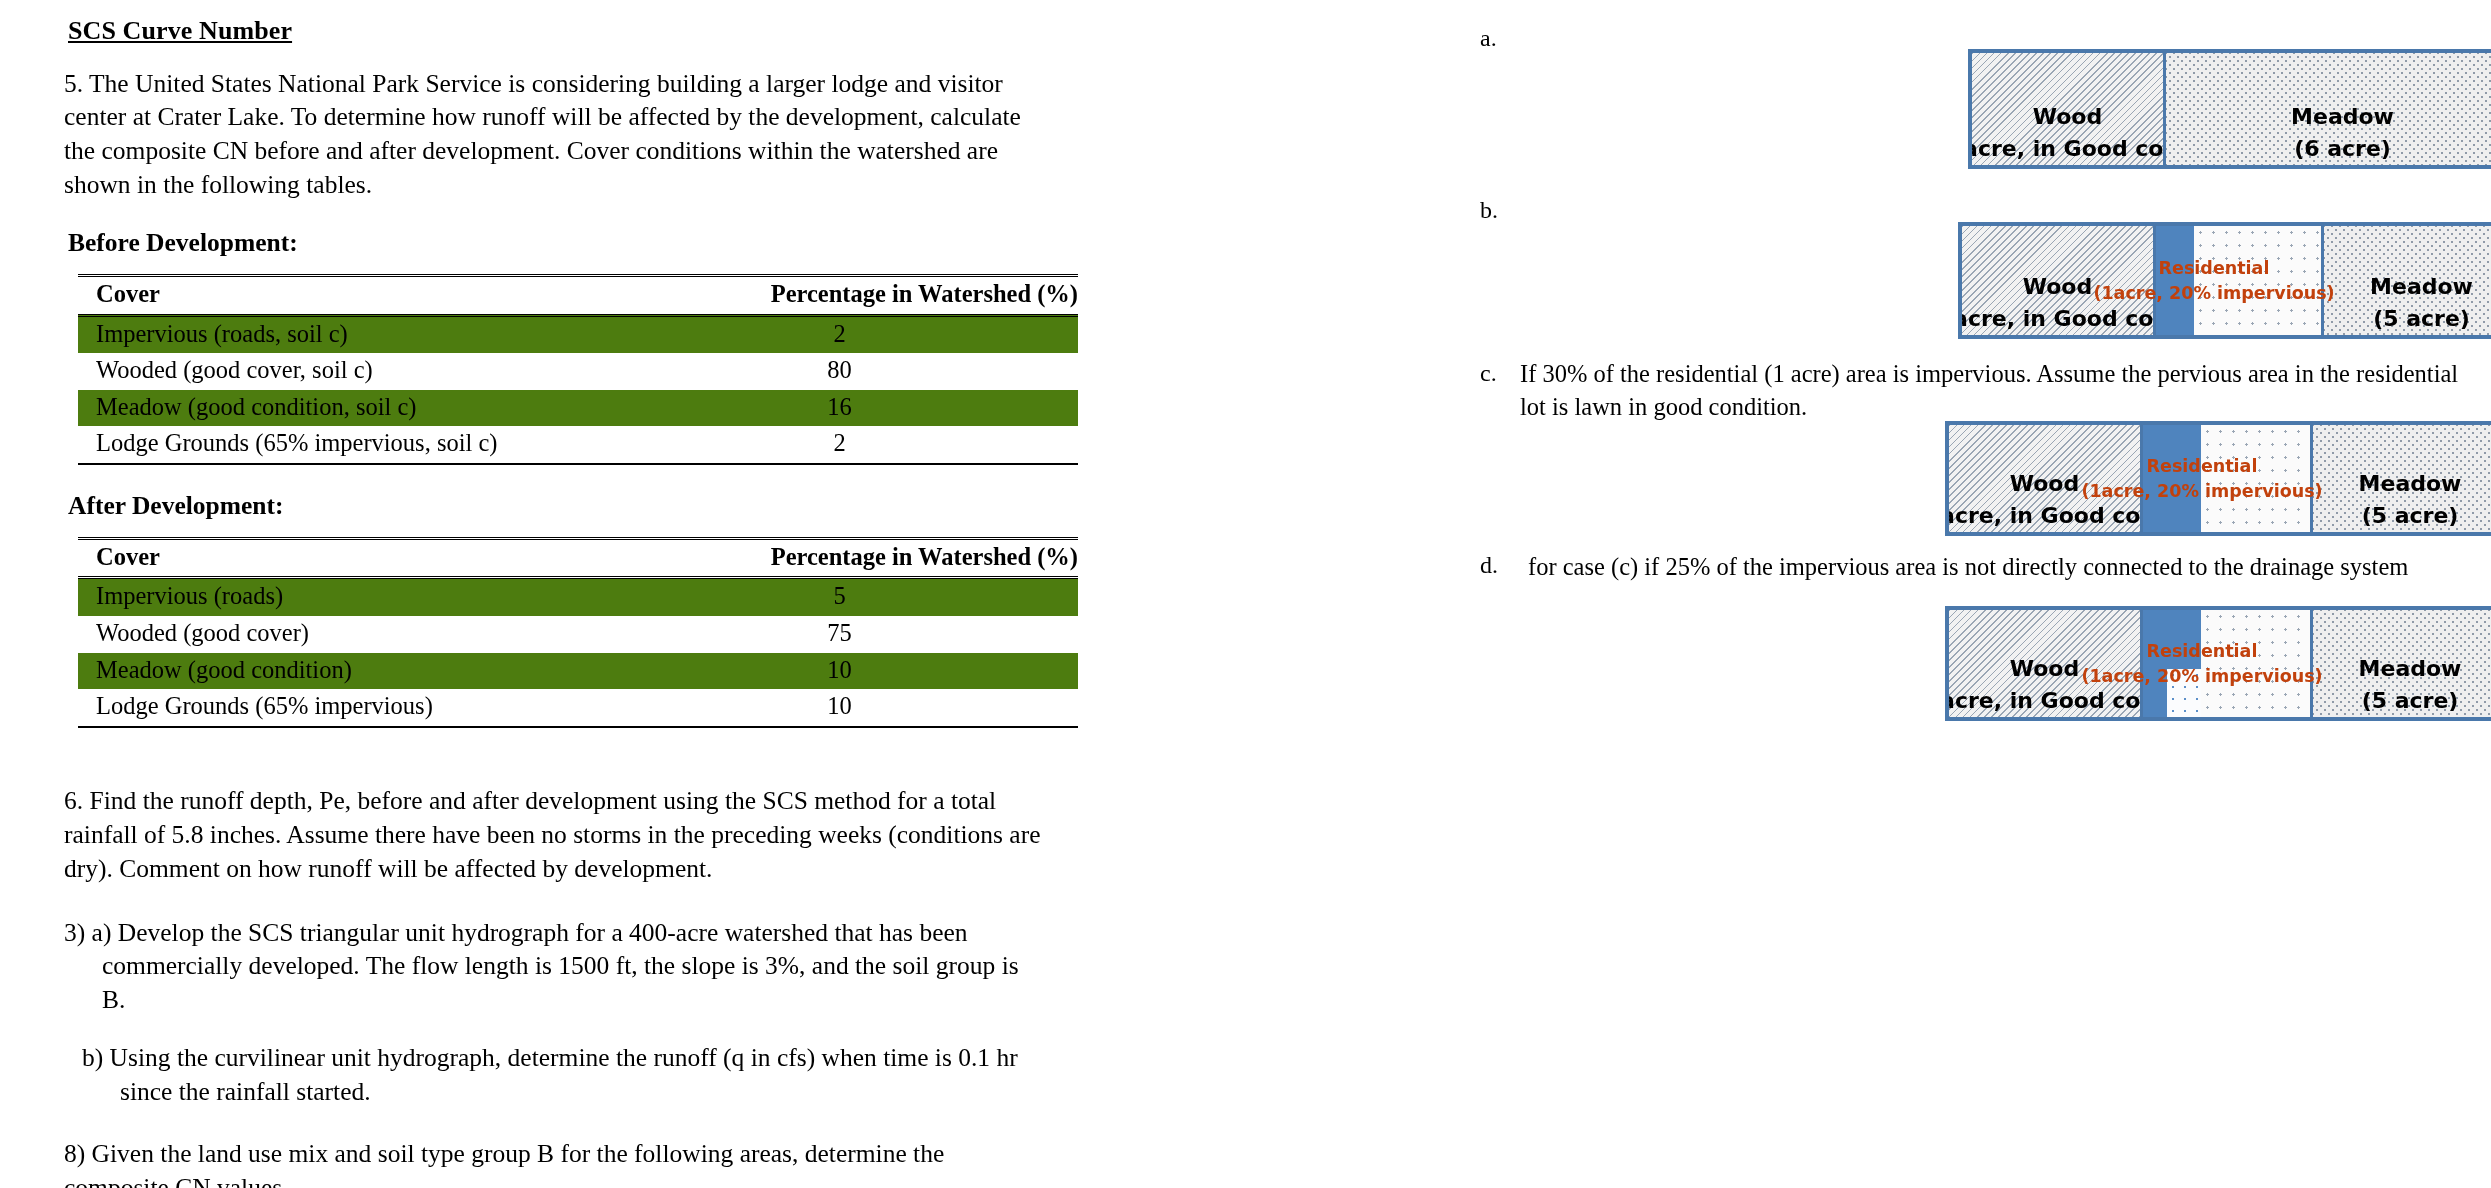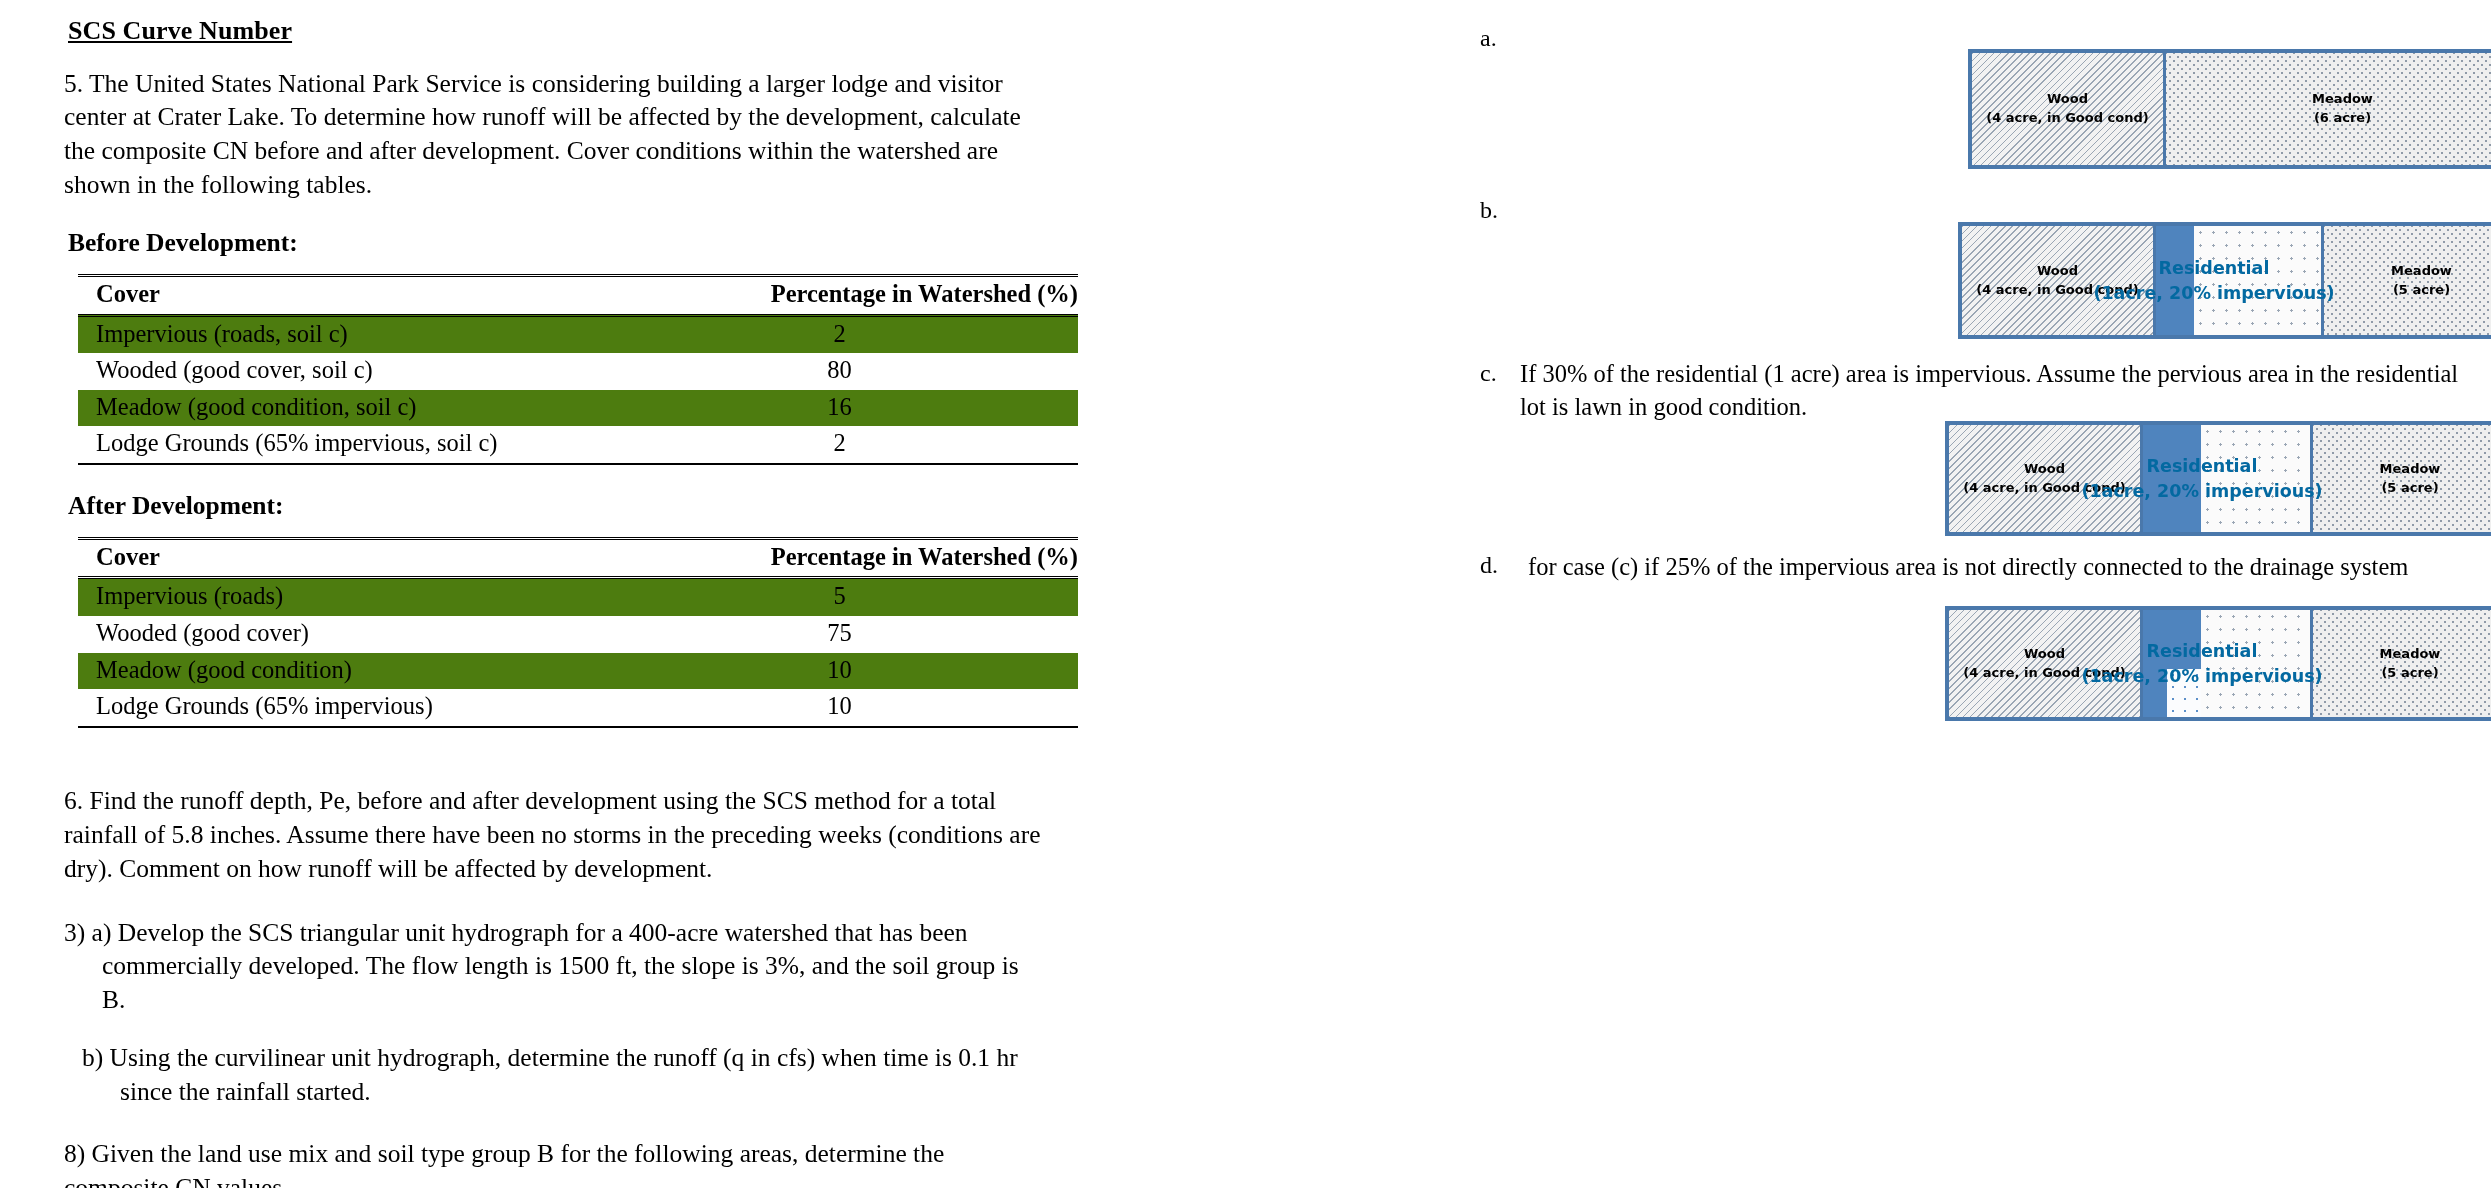--- a/index.html
+++ b/index.html
@@ -58,23 +58,23 @@
   }
 
   
   .diagram{
     position:absolute;box-sizing:border-box;
     border:4px solid #4a78ab;background:#ffffff;
     display:flex;
   }
   .cell{
     position:relative;box-sizing:border-box;height:100%;
-    display:flex;flex-direction:column;align-items:center;justify-content:center;
+    display:flex;flex-direction:column;align-items:center;justify-content:flex-end;
     font-family:"DejaVu Sans","Liberation Sans",sans-serif;
-    font-weight:bold;font-size:13px;color:#000;line-height:1.45;
+    font-weight:bold;font-size:22px;color:#000;line-height:1.45;
     overflow:hidden;
   }
   .cell .txt{position:relative;z-index:3;text-align:center;white-space:nowrap;}
   .sep{border-right:3px solid #4a78ab;}
 
   
   .pat-hatch{
     background-color:#f2f2f2;
     background-image:repeating-linear-gradient(135deg,
       #9aa6b4 0px,#9aa6b4 1.2px,rgba(255,255,255,0) 1.2px,rgba(255,255,255,0) 5px);
@@ -97,21 +97,21 @@
     background-image:radial-gradient(#5b8fc9 1.3px, rgba(0,0,0,0) 1.5px);
     background-size:12px 12px;
   }
   .pat-solid-blue{background-color:#4f84be;}
 
   
   .overflow-label{
     position:absolute;z-index:5;top:50%;transform:translate(-50%,-50%);
     font-family:"DejaVu Sans","Liberation Sans",sans-serif;
     font-weight:bold;font-size:17.5px;line-height:1.45;text-align:center;
-    white-space:nowrap;color:#0369a1;
+    white-space:nowrap;color:#c2410c;
   }
   
   .notch{
     position:absolute;z-index:2;right:0;bottom:0;
     border-left:0;
   }
 </style>
 </head>
 <body>
 

